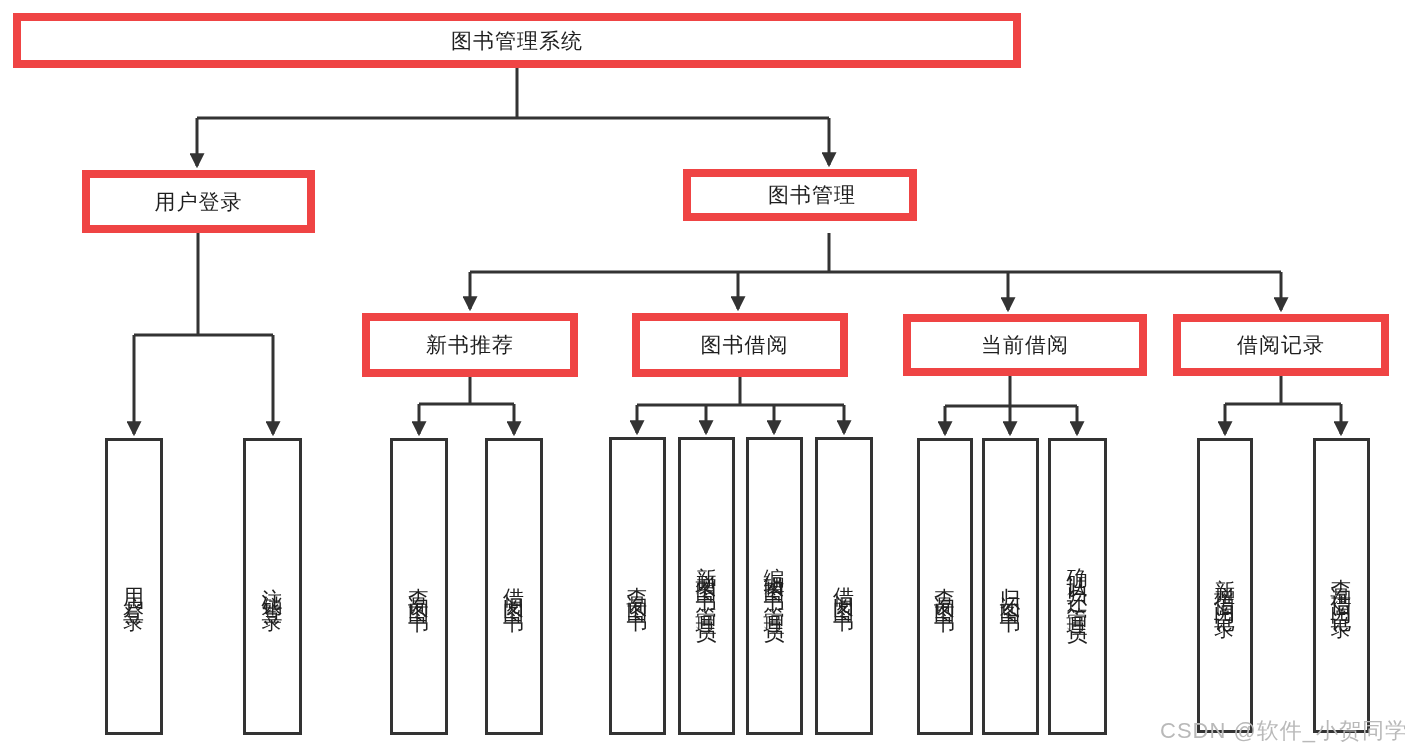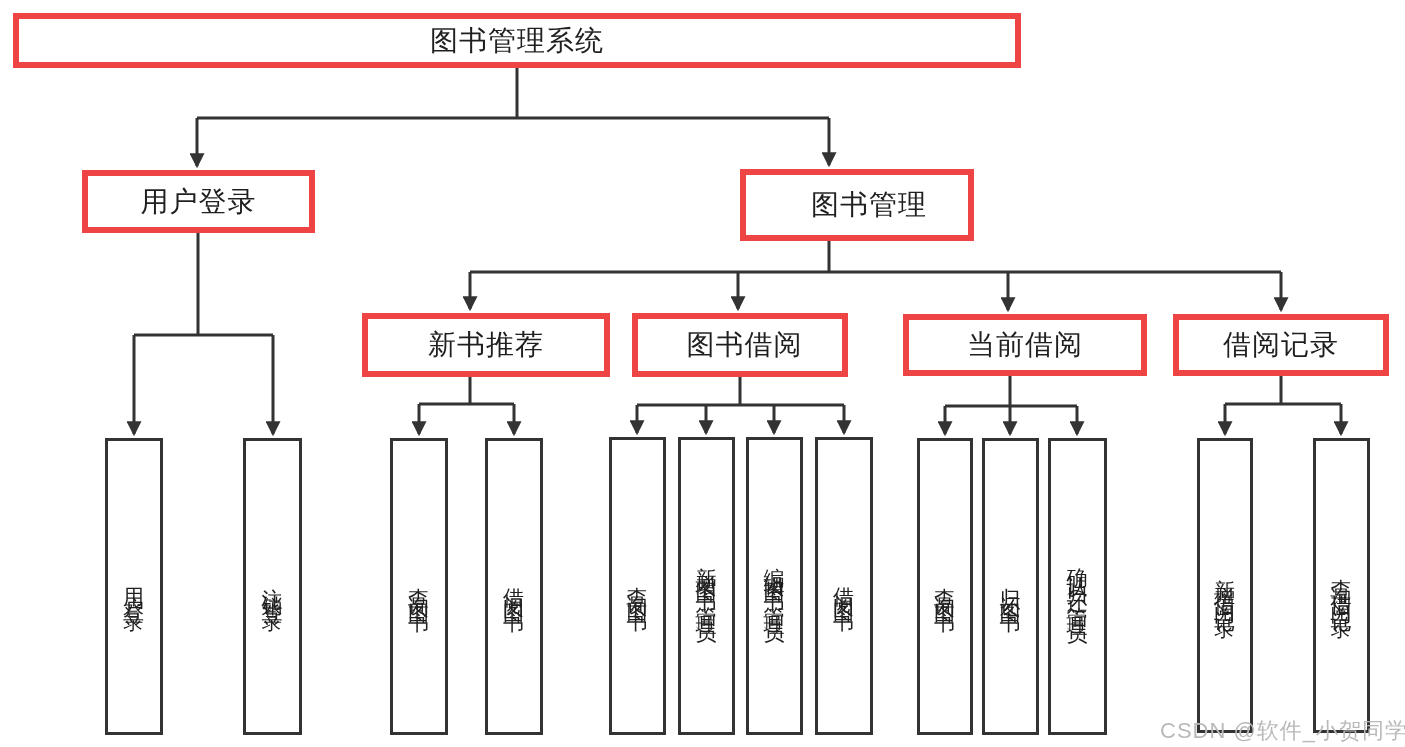--- a/index.html
+++ b/index.html
@@ -12,26 +12,26 @@
     overflow: hidden;
   }
   #wires {
     position: absolute;
     left: 0; top: 0;
     width: 1405px; height: 747px;
   }
   .box {
     position: absolute;
     box-sizing: border-box;
-    border: 6px solid #ef4444;
+    border: 8px solid #ef4444;
     background: #ffffff;
     display: flex;
     align-items: center;
     justify-content: center;
-    font-size: 28px;
+    font-size: 21px;
     color: #1f1f1f;
     letter-spacing: 1px;
     white-space: nowrap;
   }
   .vbox {
     position: absolute;
     box-sizing: border-box;
     border: 3px solid #333333;
     background: #ffffff;
     display: flex;
@@ -113,23 +113,23 @@
         <path d="M1281,376 V404 M1225,404 H1341"></path>
         <line x1="1225" y1="404" x2="1225" y2="434" marker-end="url(#arr)"></line>
         <line x1="1341" y1="404" x2="1341" y2="434" marker-end="url(#arr)"></line>
       </g>
     </g>
   </svg>
 
   <div class="box" style="left:13px; top:13px; width:1008px; height:55px;">图书管理系统</div>
 
   <div class="box" style="left:82px; top:170px; width:233px; height:63px;">用户登录</div>
-  <div class="box" style="left:740px; top:169px; width:234px; height:72px;padding-left:24px;">图书管理</div>
+  <div class="box" style="left:683px; top:169px; width:234px; height:52px;padding-left:24px;">图书管理</div>
 
-  <div class="box" style="left:362px; top:313px; width:248px; height:64px;">新书推荐</div>
+  <div class="box" style="left:362px; top:313px; width:216px; height:64px;">新书推荐</div>
   <div class="box" style="left:632px; top:313px; width:216px; height:64px;padding-left:9px;">图书借阅</div>
   <div class="box" style="left:903px; top:314px; width:244px; height:62px;">当前借阅</div>
   <div class="box" style="left:1173px; top:314px; width:216px; height:62px;">借阅记录</div>
 
   <div class="vbox" style="left:105px; top:438px; width:58px; height:297px;">用户登录</div>
   <div class="vbox" style="left:243px; top:438px; width:59px; height:297px;">注销登录</div>
 
   <div class="vbox" style="left:390px; top:438px; width:58px; height:297px;">查询图书</div>
   <div class="vbox" style="left:485px; top:438px; width:58px; height:297px;">借阅图书</div>
 

